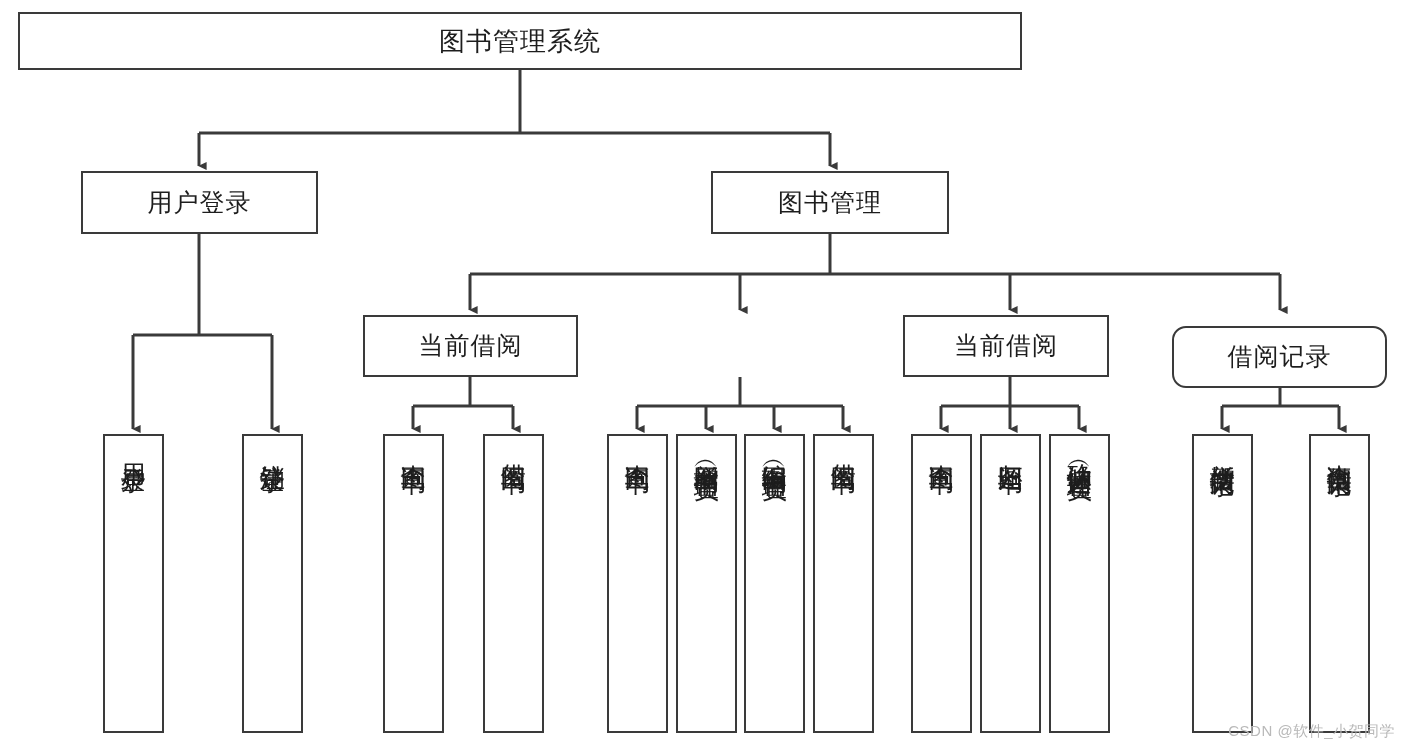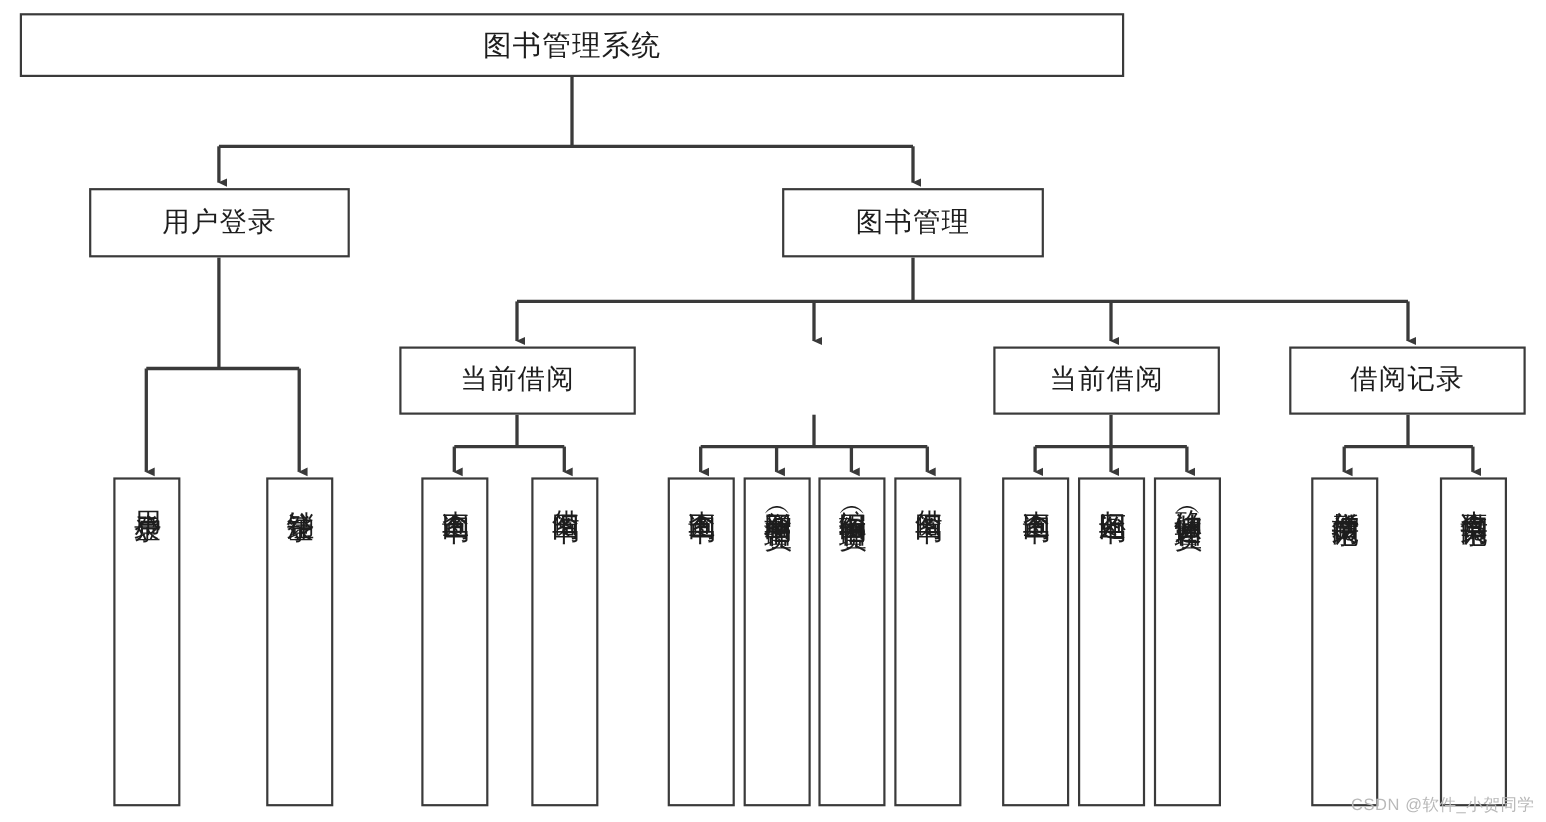--- a/index.html
+++ b/index.html
@@ -129,21 +129,21 @@
   <div class="node" style="left:711px; top:171px; width:238px; height:63px;">
     <span class="label">图书管理</span>
   </div>
 
   <div class="node" style="left:363px; top:315px; width:215px; height:62px;">
     <span class="label">当前借阅</span>
   </div>
   <div class="node" style="left:903px; top:315px; width:206px; height:62px;">
     <span class="label">当前借阅</span>
   </div>
-  <div class="node" style="left:1172px; top:315px; width:215px; height:62px;">
+  <div class="node" style="left:1172px; top:326px; width:215px; height:62px;border-radius:14px;">
     <span class="label">借阅记录</span>
   </div>
 
   <div class="node vertical" style="left:103px; top:434px; width:61px; height:299px;">
     <span class="label">用户登录</span>
   </div>
   <div class="node vertical" style="left:242px; top:434px; width:61px; height:299px;">
     <span class="label">注销登录</span>
   </div>
 

